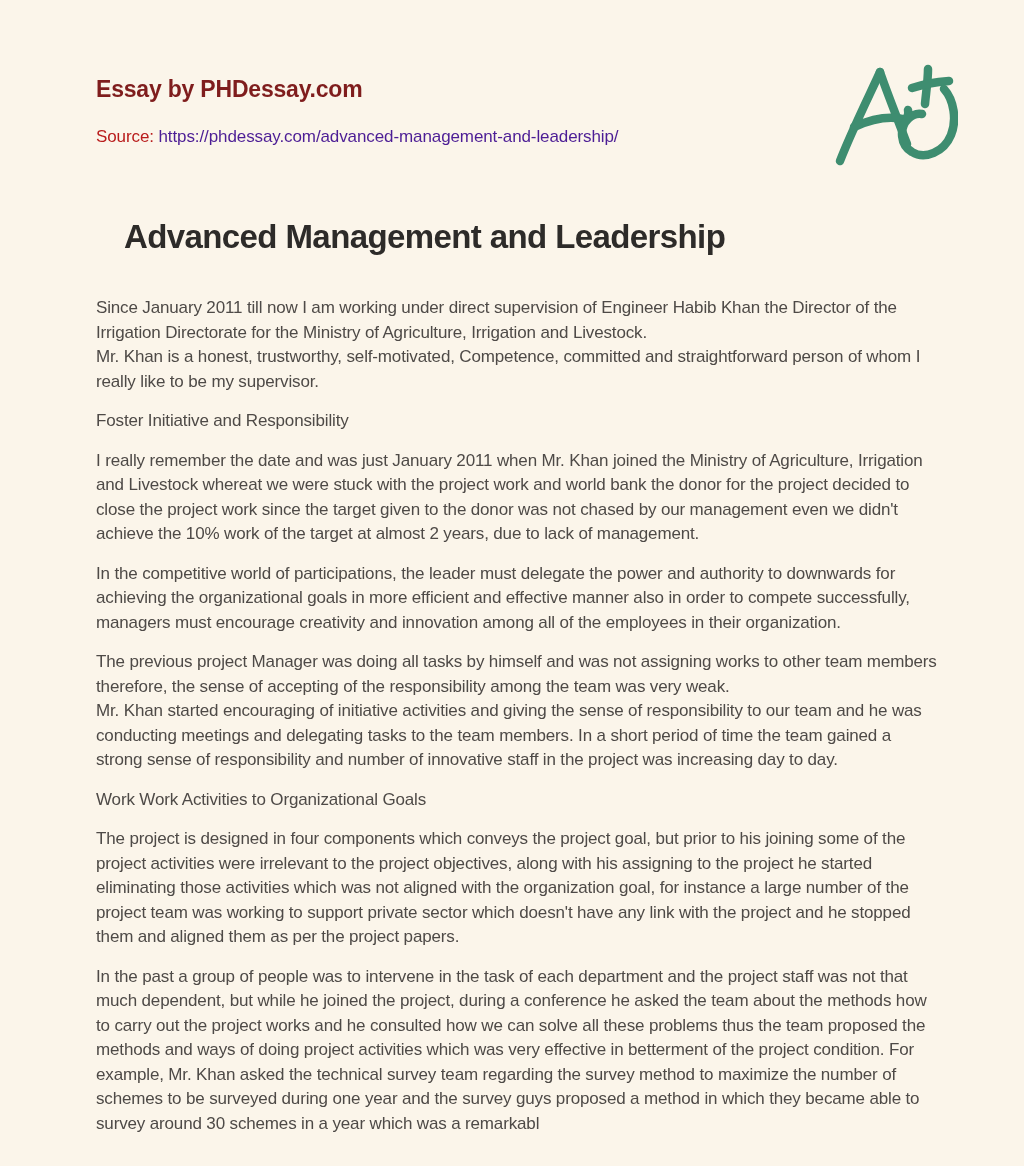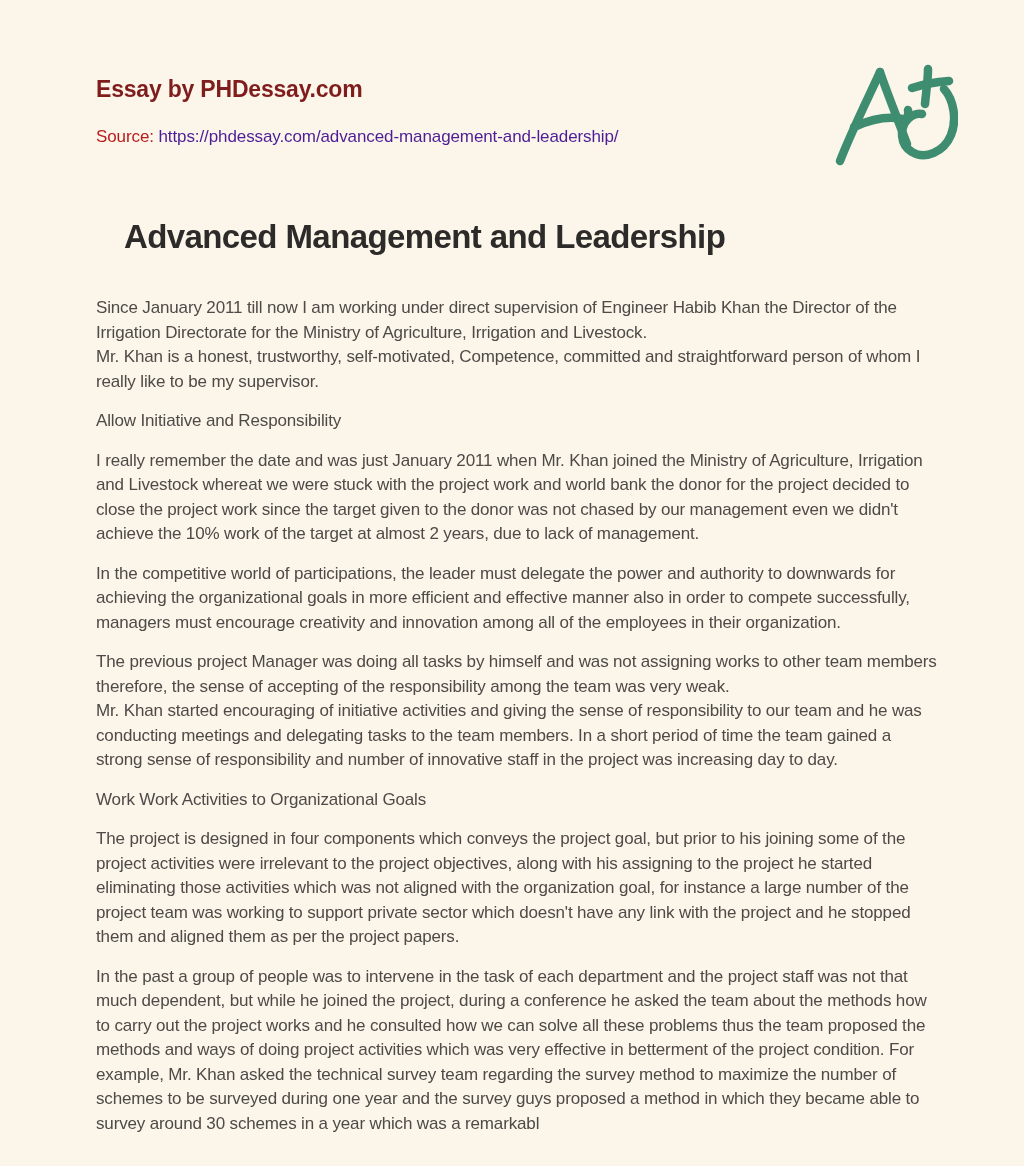--- a/index.html
+++ b/index.html
@@ -101,21 +101,21 @@
 
       <path d="M116 31 C 126 42 129 62 123 77 C 116 94 97 102 84 94 C 72 87 71 70 80 61 C 84 57 89 55 94 56"></path>
     </svg>
   </div>
 
   <h1 class="doc-title">Advanced Management and Leadership</h1>
 
   <div class="essay-body">
       <p class="para">Since January 2011 till now I am working under direct supervision of Engineer Habib Khan the Director of the Irrigation Directorate for the Ministry of Agriculture, Irrigation and Livestock.
 Mr. Khan is a honest, trustworthy, self-motivated, Competence, committed and straightforward person of whom I really like to be my supervisor.</p>
-      <h2 class="subhead">Allow Initiative and Responsibility</h2>
+      <h2 class="subhead">Foster Initiative and Responsibility</h2>
       <p class="para">I really remember the date and was just January 2011 when Mr. Khan joined the Ministry of Agriculture, Irrigation and Livestock whereat we were stuck with the project work and world bank the donor for the project decided to close the project work since the target given to the donor was not chased by our management even we didn't achieve the 10% work of the target at almost 2 years, due to lack of management.</p>
       <p class="para">In the competitive world of participations, the leader must delegate the power and authority to downwards for achieving the organizational goals in more efficient and effective manner also in order to compete successfully, managers must encourage creativity and innovation among all of the employees in their organization.</p>
       <p class="para">The previous project Manager was doing all tasks by himself and was not assigning works to other team members therefore, the sense of accepting of the responsibility among the team was very weak.
 Mr. Khan started encouraging of initiative activities and giving the sense of responsibility to our team and he was conducting meetings and delegating tasks to the team members. In a short period of time the team gained a strong sense of responsibility and number of innovative staff in the project was increasing day to day.</p>
       <h2 class="subhead">Work Work Activities to Organizational Goals</h2>
       <p class="para">The project is designed in four components which conveys the project goal, but prior to his joining some of the project activities were irrelevant to the project objectives, along with his assigning to the project he started eliminating those activities which was not aligned with the organization goal, for instance a large number of the project team was working to support private sector which doesn't have any link with the project and he stopped them and aligned them as per the project papers.</p>
       <p class="para">In the past a group of people was to intervene in the task of each department and the project staff was not that much dependent, but while he joined the project, during a conference he asked the team about the methods how to carry out the project works and he consulted how we can solve all these problems thus the team proposed the methods and ways of doing project activities which was very effective in betterment of the project condition. For example, Mr. Khan asked the technical survey team regarding the survey method to maximize the number of schemes to be surveyed during one year and the survey guys proposed a method in which they became able to survey around 30 schemes in a year which was a remarkabl</p>
     </div>
 
 </div>

